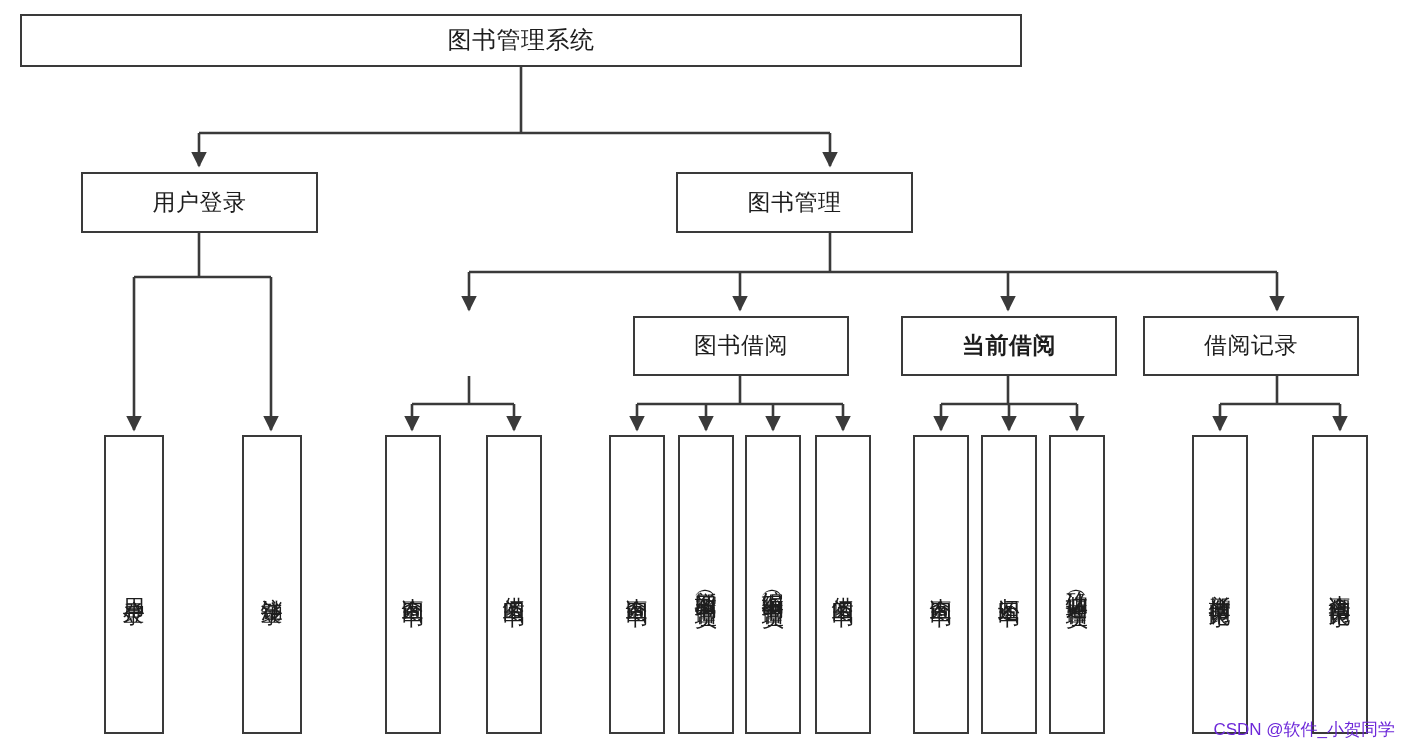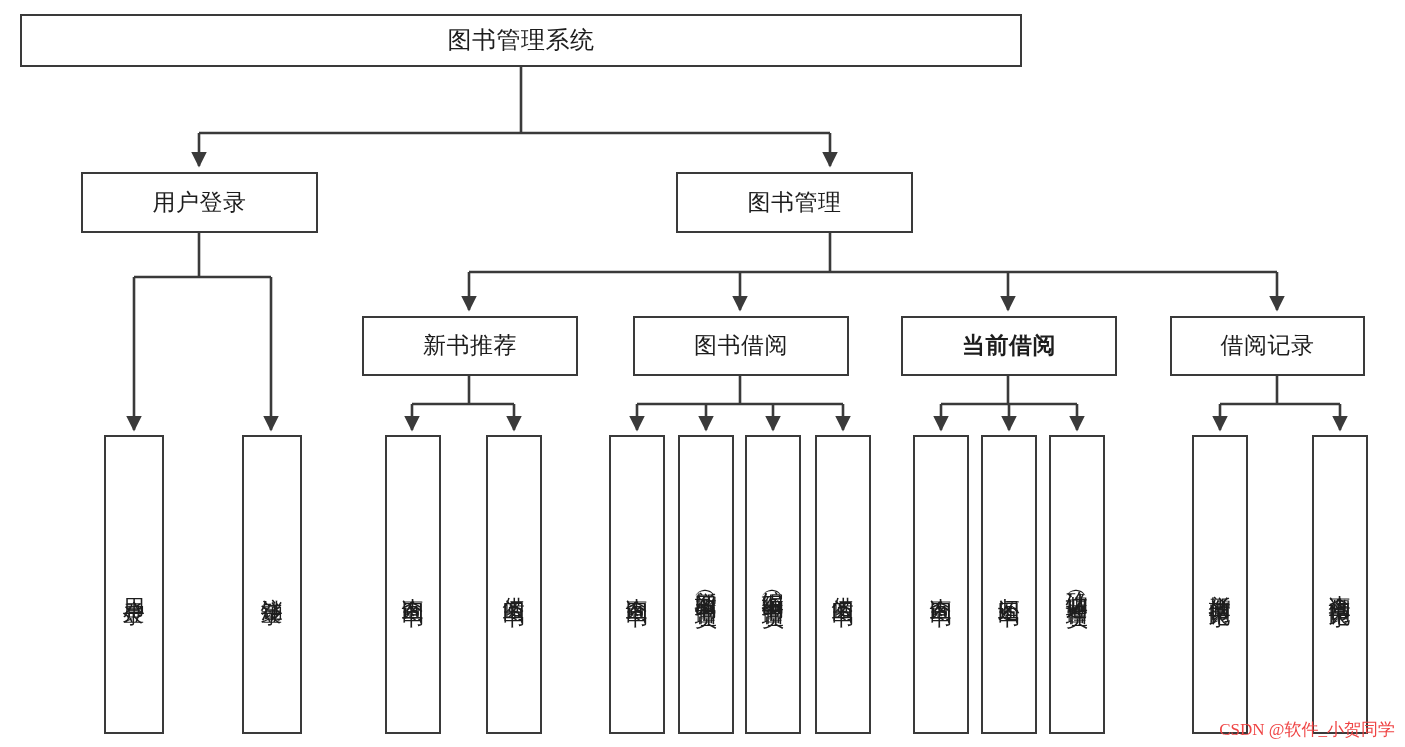--- a/index.html
+++ b/index.html
@@ -59,24 +59,24 @@
     font-size: 22px;
     line-height: 1.35;
     letter-spacing: 2.5px;
     white-space: nowrap;
   }
   .watermark {
     position: absolute;
     right: 10px;
     bottom: 6px;
     font-size: 17px;
-    color: #ef4444;
+    color: #6d28d9;
     z-index: 5;
     white-space: nowrap;
-    font-family: Liberation Serif, serif;
+    font-family: Liberation Sans, sans-serif;
   }
 </style>
 </head>
 <body>
 
 <div id="canvas">
 
   <svg id="edges" viewBox="0 0 1405 747" width="1405" height="747" xmlns="http://www.w3.org/2000/svg">
     <defs>
       <marker id="arrow" viewBox="0 0 10 10" refX="9" refY="5" markerWidth="6" markerHeight="6" orient="auto-start-reverse">
@@ -131,30 +131,27 @@
     <span class="label">图书管理系统</span>
   </div>
 
   <div class="node h" style="left:81px; top:172px; width:237px; height:61px;">
     <span class="label">用户登录</span>
   </div>
   <div class="node h" style="left:676px; top:172px; width:237px; height:61px;">
     <span class="label">图书管理</span>
   </div>
 
-  <div class="node h" style="left:362px; top:316px; width:216px; height:60px;">
-    <span class="label">新书推荐</span>
-  </div>
   <div class="node h" style="left:633px; top:316px; width:216px; height:60px;">
     <span class="label">图书借阅</span>
   </div>
   <div class="node h" style="left:901px; top:316px; width:216px; height:60px;font-weight:bold;">
     <span class="label">当前借阅</span>
   </div>
-  <div class="node h" style="left:1170px; top:316px; width:195px; height:60px;">
+  <div class="node h" style="left:1143px; top:316px; width:216px; height:60px;">
     <span class="label">借阅记录</span>
   </div>
 
   <div class="node v" style="left:104px; top:435px; width:60px; height:299px;">
     <span class="label">用户登录</span>
   </div>
   <div class="node v" style="left:242px; top:435px; width:60px; height:299px;">
     <span class="label">注销登录</span>
   </div>
 

